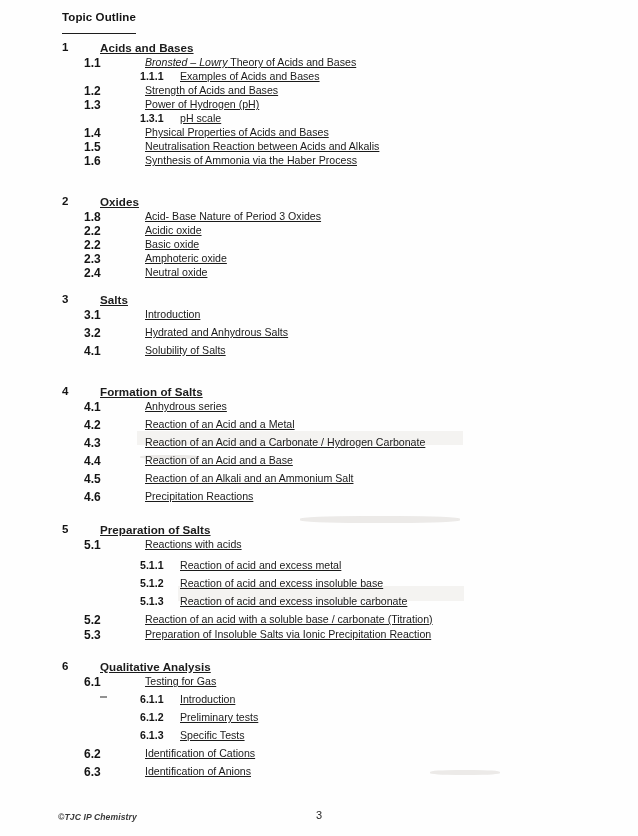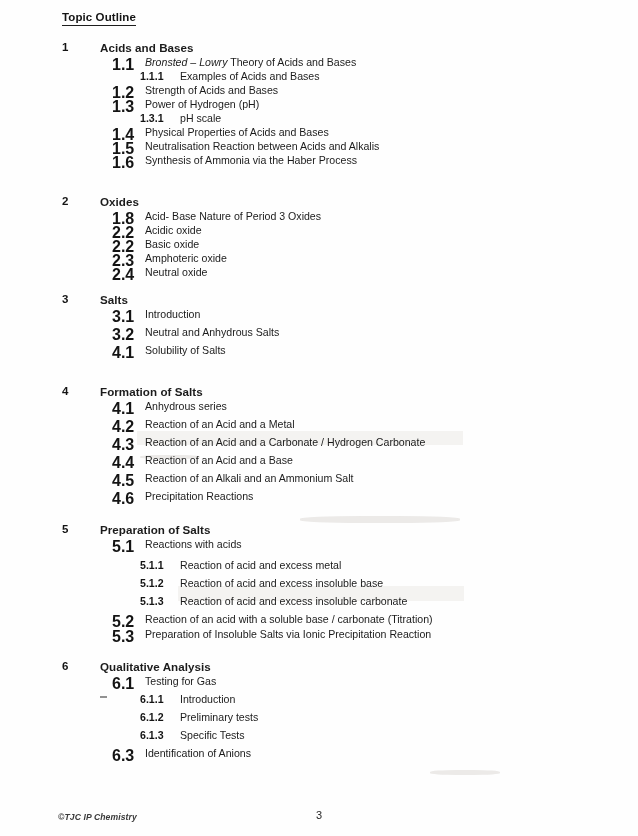--- a/index.html
+++ b/index.html
@@ -28,21 +28,21 @@
   
   .doc-title {
     position: absolute;
     left: 62px;
     top: 11px;
     font-size: 11.5px;
     font-weight: bold;
     letter-spacing: .1px;
     color: #141414;
     border-bottom: 1.3px solid #1d1d1d;
-    padding-bottom: 1px;
+    padding-bottom: 9px;
     line-height: 13px;
     white-space: nowrap;
   }
 
   
   .outline {
     position: absolute;
     left: 0;
     top: 0;
     width: 638px;
@@ -57,28 +57,29 @@
   }
   .row.loose { height: 18px; }
 
   
   .num {
     position: absolute;
     font-weight: bold;
     color: #141414;
   }
   .lvl1 > .num { left: 62px;  font-size: 11.5px; top: 0; }
-  .lvl2 > .num { left: 112px; font-size: 16px; top: 1px; }
+  .lvl2 > .num { left: 84px; font-size: 12px; top: 1px; }
   .lvl3 > .num { left: 140px; font-size: 10.6px; top: 1px; }
 
   
   .label {
     position: absolute;
     color: #1b1b1b;
     font-size: 10.6px;
+    text-decoration: underline;
   }
   .lvl1 > .label {
     left: 100px;
     top: 0;
     font-size: 11.6px;
     font-weight: bold;
     letter-spacing: .05px;
   }
   .lvl2 > .label { left: 145px; top: 1px; }
   .lvl3 > .label { left: 180px; top: 1px; }
@@ -216,21 +217,21 @@
       <div class="row lvl1">
         <span class="num">3</span>
         <span class="label">Salts</span>
       </div>
       <div class="row lvl2 loose">
         <span class="num">3.1</span>
         <span class="label">Introduction</span>
       </div>
       <div class="row lvl2 loose">
         <span class="num">3.2</span>
-        <span class="label">Neutral and Anhydrous Salts</span>
+        <span class="label">Hydrated and Anhydrous Salts</span>
       </div>
       <div class="row lvl2 loose">
         <span class="num">4.1</span>
         <span class="label">Solubility of Salts</span>
       </div>
     </div>
 
     <div class="section" style="top:385px;">
       <div class="row lvl1">
         <span class="num">4</span>
@@ -308,20 +309,24 @@
       </div>
       <div class="row lvl3 loose">
         <span class="num">6.1.2</span>
         <span class="label">Preliminary tests</span>
       </div>
       <div class="row lvl3 loose">
         <span class="num">6.1.3</span>
         <span class="label">Specific Tests</span>
       </div>
       <div class="row lvl2 loose">
+        <span class="num">6.2</span>
+        <span class="label">Identification of Cations</span>
+      </div>
+      <div class="row lvl2 loose">
         <span class="num">6.3</span>
         <span class="label">Identification of Anions</span>
       </div>
     </div>
 
   </div>
 
   <div class="artifact-dash"></div>
 
   <div class="footer-copy">©TJC IP Chemistry</div>

